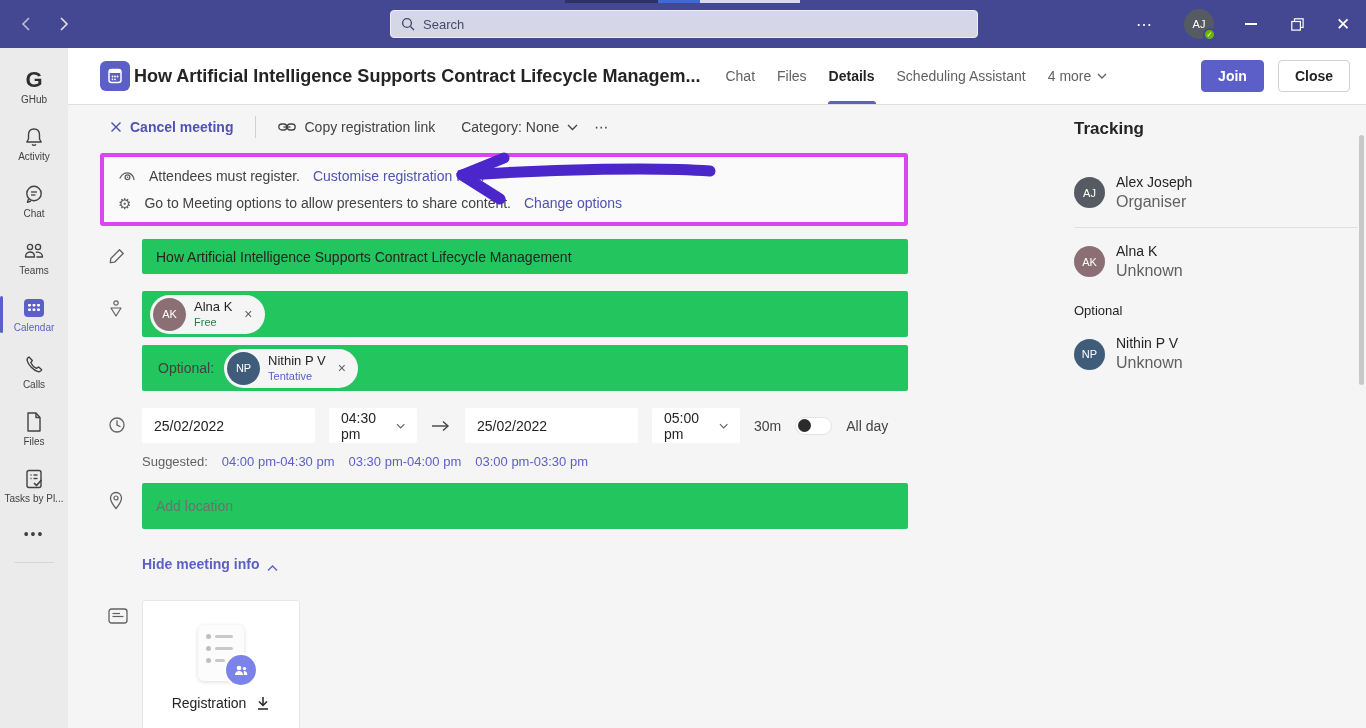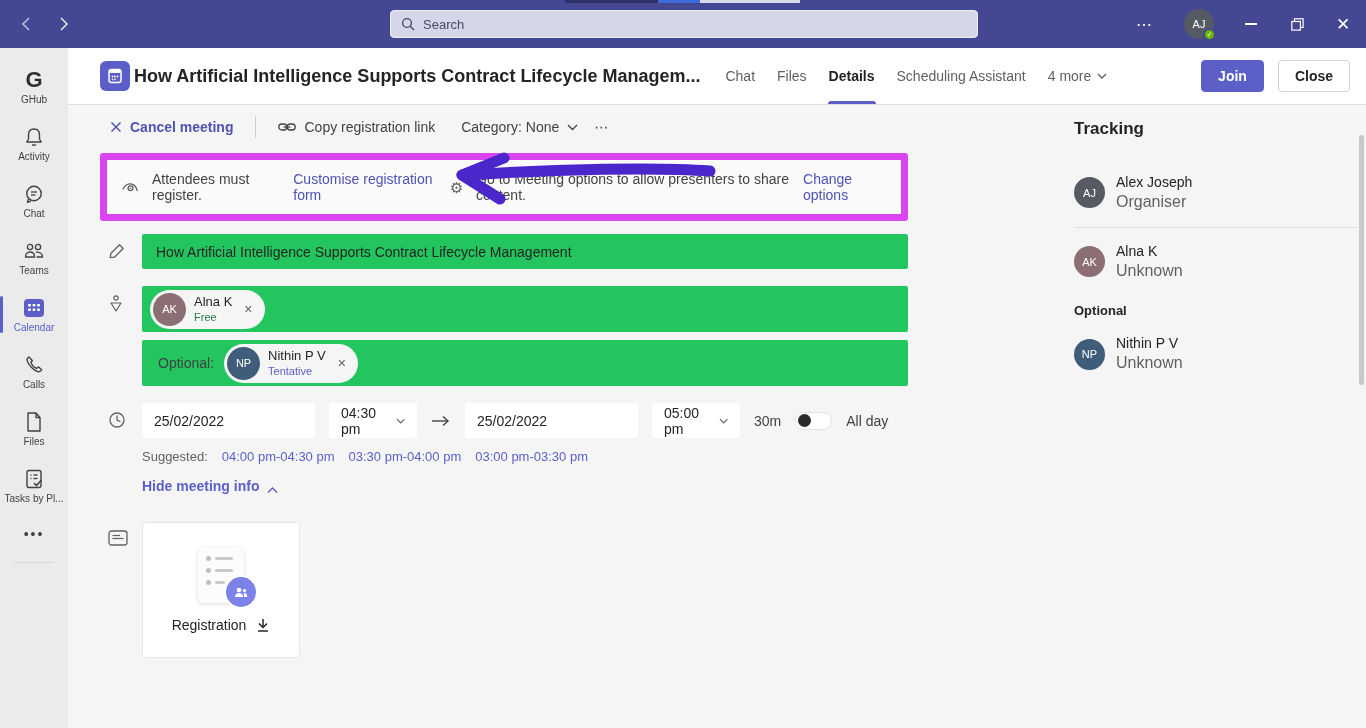--- a/index.html
+++ b/index.html
@@ -63,21 +63,21 @@
   .lower { flex:1; display:flex; min-height:0; background:#F5F5F5; }
   .content-col { width:908px; flex:none; display:flex; flex-direction:column; }
   .toolbar { height:44px; display:flex; align-items:center; padding-left:42px; gap:8px; flex:none; }
   .tb-item { display:flex; align-items:center; gap:8px; font-size:14px; cursor:pointer; color:#424242; }
   .tb-cancel { color:#4F52B2; font-weight:bold; }
   .tb-sep { width:1px; height:22px; background:#D1D1D1; margin:0 14px; }
   .tb-ellipsis { color:#424242; letter-spacing:2px; font-size:14px; padding:0 8px; cursor:pointer; }
 
   .content { position:relative; flex:1; padding:4px 0 0 32px; overflow:hidden; }
 
-  .notice { width:808px; background:#FAFAFA; border:7px solid #d946ef; border-radius:3px; padding:11px 14px; display:flex; gap:11px; margin-bottom:13px; }
+  .notice { width:808px; background:#FAFAFA; border:4px solid #d946ef; border-radius:3px; padding:11px 14px; display:flex; flex-direction:column; gap:11px; margin-bottom:13px; }
   .notice-row { display:flex; align-items:center; gap:13px; font-size:14px; color:#424242; }
   .link { color:#4F52B2; cursor:pointer; }
   .gear-glyph { font-size:15px; color:#616161; line-height:1; }
 
   .form-row { display:flex; margin-bottom:17px; }
   .icon-gutter { width:42px; flex:none; display:flex; justify-content:flex-start; padding-left:8px; padding-top:8px; color:#616161; }
   .field { width:766px; background:#22c55e; border-radius:2px; }
   .title-field { height:35px; display:flex; align-items:center; padding:0 14px; }
   .title-field input { border:none; outline:none; width:100%; font-size:14px; color:#242424; font-family:"Liberation Sans", sans-serif; background:transparent; }
 
@@ -122,21 +122,21 @@
   .reg-label-row { display:flex; align-items:center; gap:10px; font-size:14px; color:#242424; }
 
   
   .tracking { margin-left:auto; width:300px; padding:14px 8px 0 8px; position:relative; }
   .trk-title { font-size:17px; font-weight:bold; color:#242424; margin-bottom:28px; }
   .trk-item { display:flex; align-items:center; gap:11px; padding:6px 0; }
   .trk-item .avatar { width:31px; height:31px; font-size:11px; }
   .trk-name { font-size:14px; color:#242424; line-height:1.35; }
   .trk-status { font-size:16px; color:#616161; line-height:1.3; }
   .trk-div { height:1px; background:#E0E0E0; margin:8px 0; }
-  .trk-opt-hdr { font-size:13px; font-weight:bold; color:#242424; margin:16px 0 10px 0; }
+  .trk-opt-hdr { font-size:13px; font-weight:normal; color:#242424; margin:16px 0 10px 0; }
   .trk-scrollbar { position:absolute; right:2px; top:30px; width:5px; height:250px; background:#C8C8C8; border-radius:3px; }
 
   .annotation-arrow { position:absolute; left:380px; top:2px; pointer-events:none; }
   svg.ico { display:block; }
 </style>
 </head>
 <body>
 
 <div class="app">
 
@@ -446,20 +446,31 @@
               </div>
             </div>
 
             <div class="suggest-row">
               <span class="suggest-label">Suggested:</span>
               <span class="suggest-link">04:00 pm-04:30 pm</span>
               <span class="suggest-link">03:30 pm-04:00 pm</span>
               <span class="suggest-link">03:00 pm-03:30 pm</span>
             </div>
 
+            <div class="form-row" style="margin-bottom:0;">
+              <div class="icon-gutter">
+                <svg class="ico" width="16" height="20" viewBox="0 0 16 20">
+                    <path d="M8 1.5 C4.7 1.5 2.5 4 2.5 7 C2.5 11 8 17.5 8 17.5 C8 17.5 13.5 11 13.5 7 C13.5 4 11.3 1.5 8 1.5 Z" fill="none" stroke="#616161" stroke-width="1.3"></path>
+                    <circle cx="8" cy="7" r="2" fill="none" stroke="#616161" stroke-width="1.2"></circle>
+                  </svg>
+              </div>
+              <div class="field loc-field">
+                <input placeholder="Add location" style="">
+              </div>
+            </div>
 
             <div class="hide-info">
               <span>Hide meeting info</span>
               <svg class="ico" width="11" height="7" viewBox="0 0 11 7">
                   <polyline points="1,5.5 5.5,1 10,5.5" fill="none" stroke="#5B5FC7" stroke-width="1.4"></polyline>
                 </svg>
             </div>
 
             <div class="form-row reg-row">
               <div class="icon-gutter">

